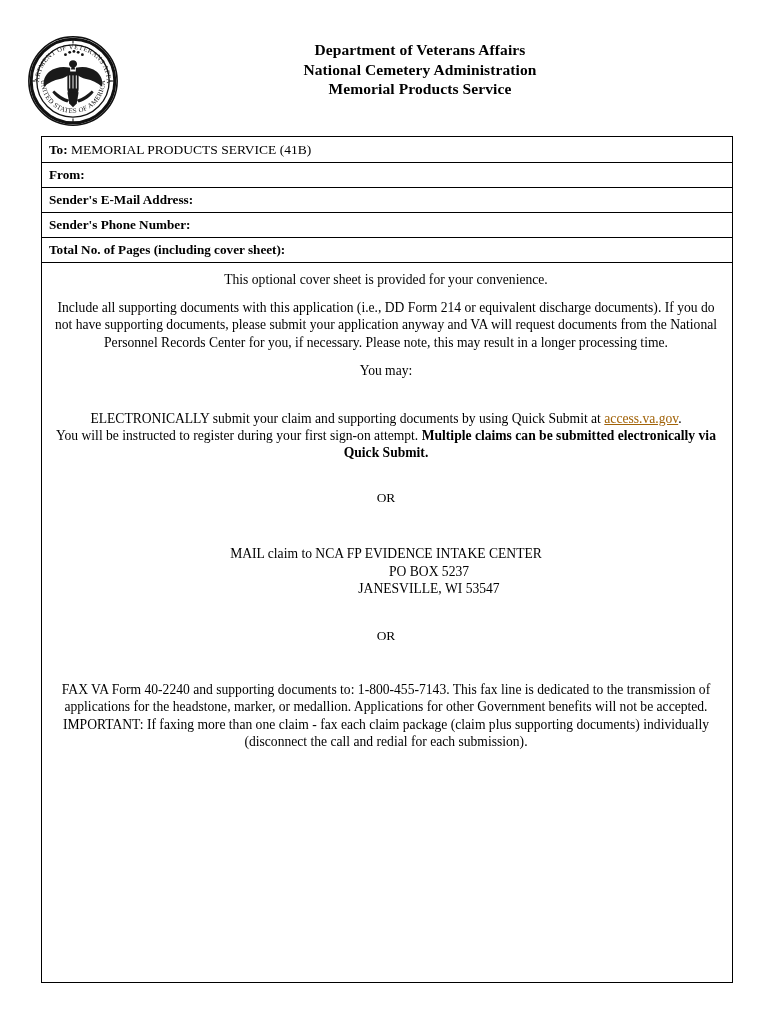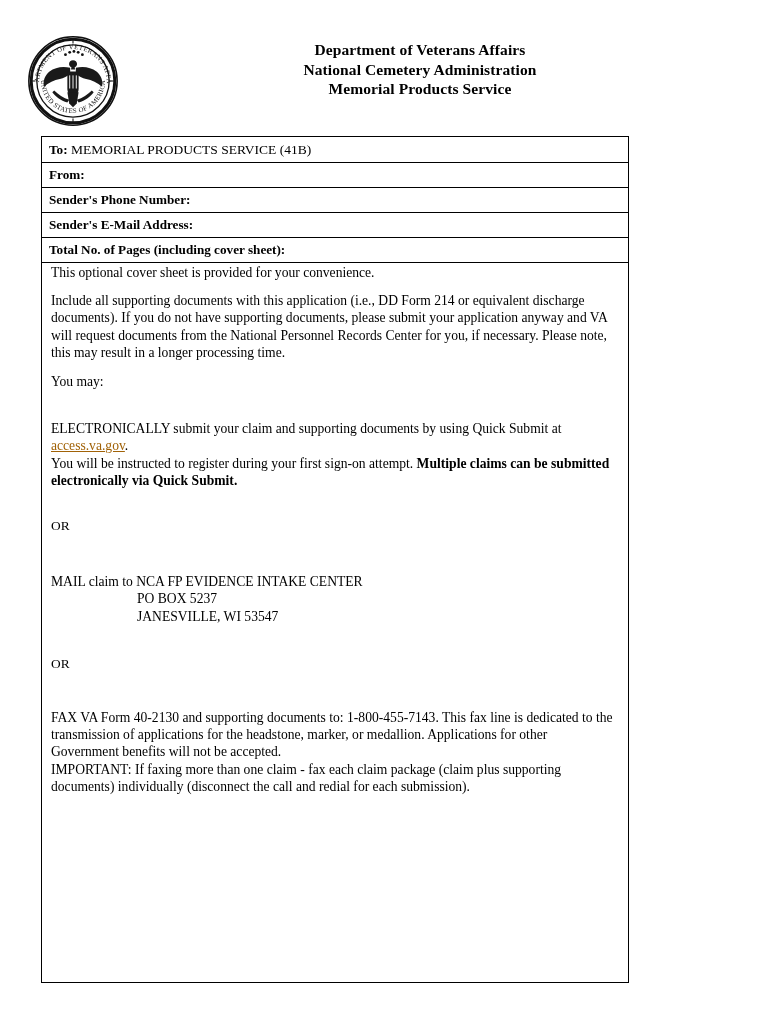--- a/index.html
+++ b/index.html
@@ -42,21 +42,21 @@
     line-height: 19.5px;
     letter-spacing: 0.1px;
   }
   .agency-titles div { white-space: nowrap; }
 
   
   .sheet {
     position: absolute;
     left: 41px;
     top: 136px;
-    width: 588px;
+    width: 692px;
     height: 847px;
     border: 1.6px solid #000;
     box-sizing: border-box;
     background: #fff;
   }
 
   
   .fields {
     width: 100%;
     border-collapse: collapse;
@@ -72,23 +72,24 @@
     line-height: 15px;
     white-space: nowrap;
   }
   .fields td .normal {
     font-weight: normal;
     font-size: 13.5px;
   }
 
   
   .body-copy {
-    padding: 1px 11px 0 9px;
+    padding: 8px 11px 0 9px;
     font-size: 13.6px;
     line-height: 17.4px;
+    text-align: center;
   }
   .body-copy p {
     margin: 0 0 11px 0;
   }
   .body-copy p.tight { margin-bottom: 0; }
 
   .b { font-weight: bold; }
   .i { }
 
   a.doclink {
@@ -190,26 +191,26 @@
           <span class="normal">MEMORIAL PRODUCTS SERVICE (41B)</span>
         </td>
       </tr>
       <tr>
         <td>
           <span>From:</span>
         </td>
       </tr>
       <tr>
         <td>
+          <span>Sender's E-Mail Address:</span>
+        </td>
+      </tr>
+      <tr>
+        <td>
           <span>Sender's Phone Number:</span>
-        </td>
-      </tr>
-      <tr>
-        <td>
-          <span>Sender's E-Mail Address:</span>
         </td>
       </tr>
       <tr>
         <td>
           <span>Total No. of Pages (including cover sheet):</span>
         </td>
       </tr>
     </tbody>
   </table>
 
@@ -242,20 +243,20 @@
       <span class="addr-line">PO BOX 5237</span>
       <span class="addr-line">JANESVILLE, WI 53547</span>
     </p>
 
     <div class="block-gap-1"></div>
 
     <p class="or-label">OR</p>
 
     <div class="block-gap-4"></div>
 
-    <p class="tight">FAX VA Form 40-2130 and supporting documents to: 1-800-455-7143.  This fax line is dedicated to the transmission of applications for the headstone, marker, or medallion.  Applications for other Government benefits will not be accepted.</p>
+    <p class="tight">FAX VA Form 40-2240 and supporting documents to: 1-800-455-7143.  This fax line is dedicated to the transmission of applications for the headstone, marker, or medallion.  Applications for other Government benefits will not be accepted.</p>
 
     <p class="tight">
       <span>IMPORTANT: </span><span class="i">If faxing more than one claim - fax each claim package (claim plus supporting documents) individually (disconnect the call and redial for each submission).</span>
     </p>
 
   </div>
 </div>
 
 </body></html>

